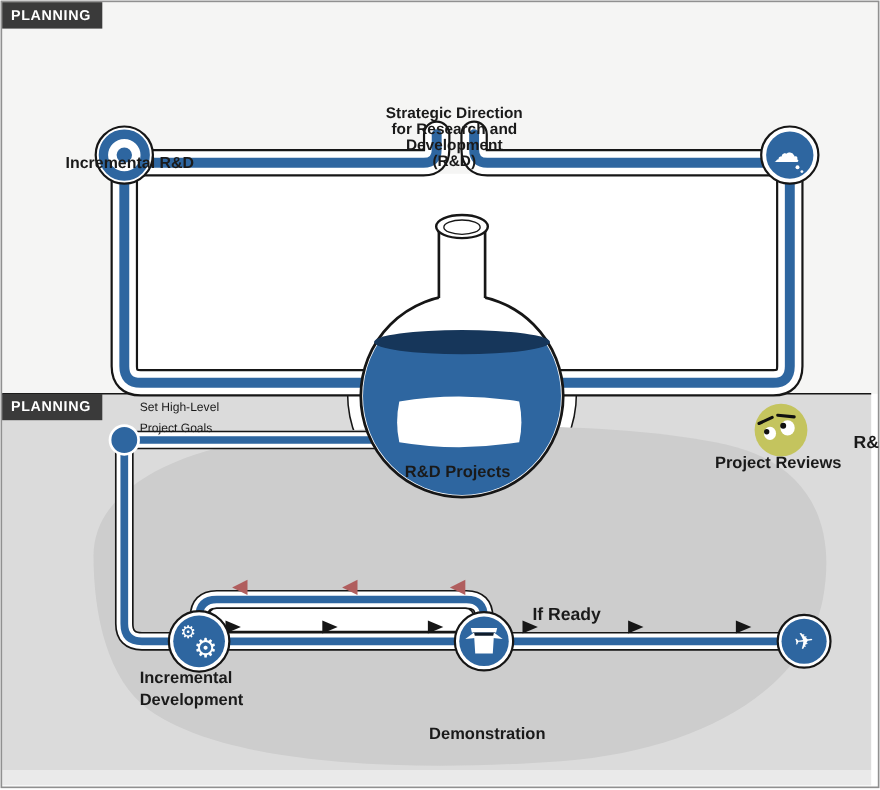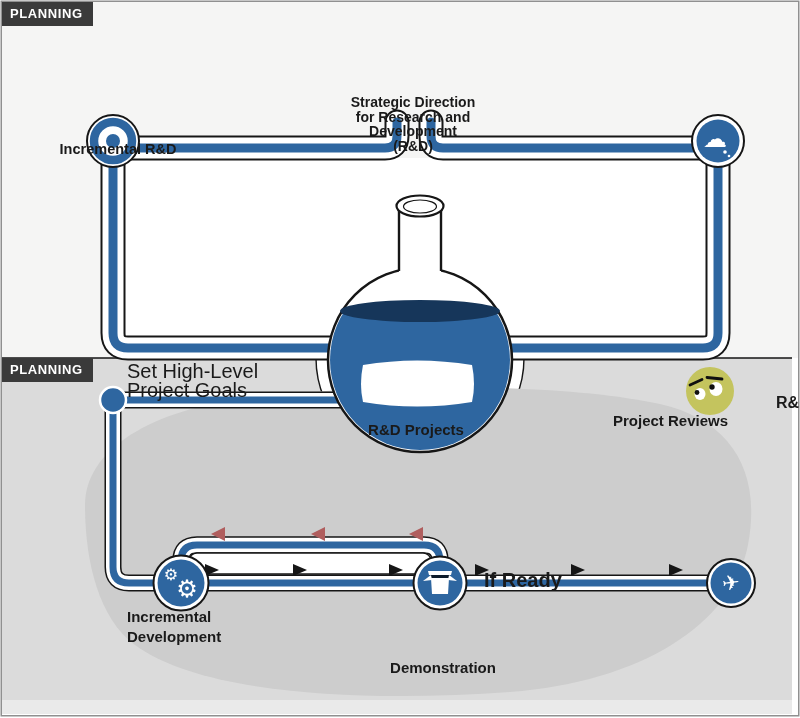--- a/index.html
+++ b/index.html
@@ -16,21 +16,21 @@
   html,body{margin:0;padding:0;background:#fff;}
   #stage{
     position:relative;width:800px;height:718px;overflow:hidden;background:#fff;
     font-family:"Liberation Sans",sans-serif;color:#1a1a1a;
   }
   #diagram-svg{position:absolute;left:0;top:0;}
   .txt{position:absolute;line-height:1.25;}
   .preline{white-space:pre-line;}
   .bold{font-weight:700;}
   .center{text-align:center;margin-top:48px;}
-  .right{text-align:left;}
+  .right{text-align:right;}
   .section-tag{
     position:absolute;background:var(--labelbox);color:#ffffff;font-weight:700;
     font-size:13px;letter-spacing:.6px;padding:4px 10px 5px 8px;
   }
 </style>
 </head>
 <body>
 
 <div id="stage">
 
@@ -163,24 +163,24 @@
   <div class="section-tag" style="left:2px;top:2px;">PLANNING</div>
   <div class="section-tag" style="left:2px;top:358px;">PLANNING</div>
 
   <div class="txt bold center preline" style="left:313px;top:47px;width:200px;font-size:14px;line-height:14.5px;">Strategic Direction
 for Research and
 Development
 (R&amp;D)</div>
   <div class="txt bold center" style="left:38px;top:92px;width:160px;font-size:14.5px;">Incremental R&amp;D</div>
   <div class="txt bold center" style="left:358px;top:373px;width:116px;font-size:15px;">R&amp;D Projects</div>
 
-  <div class="txt preline" style="left:127px;top:362px;width:160px;font-size:20px;line-height:19px;">Set High-Level
+  <div class="txt preline" style="left:127px;top:362px;width:160px;font-size:11px;line-height:19px;">Set High-Level
 Project Goals</div>
   <div class="txt bold" style="left:776px;top:393px;font-size:16px;">R&amp;D</div>
   <div class="txt bold right" style="left:613px;top:412px;width:152px;font-size:15px;">Project Reviews</div>
 
-  <div class="txt bold" style="left:484px;top:568px;font-size:20px;">If Ready</div>
+  <div class="txt bold" style="left:484px;top:550px;font-size:16px;">If Ready</div>
 
   <div class="txt bold preline" style="left:127px;top:607px;width:160px;font-size:15px;line-height:20px;">Incremental
 Development</div>
   <div class="txt bold center" style="left:373px;top:611px;width:140px;font-size:15px;">Demonstration</div>
 
 </div>
 
 </body></html>

